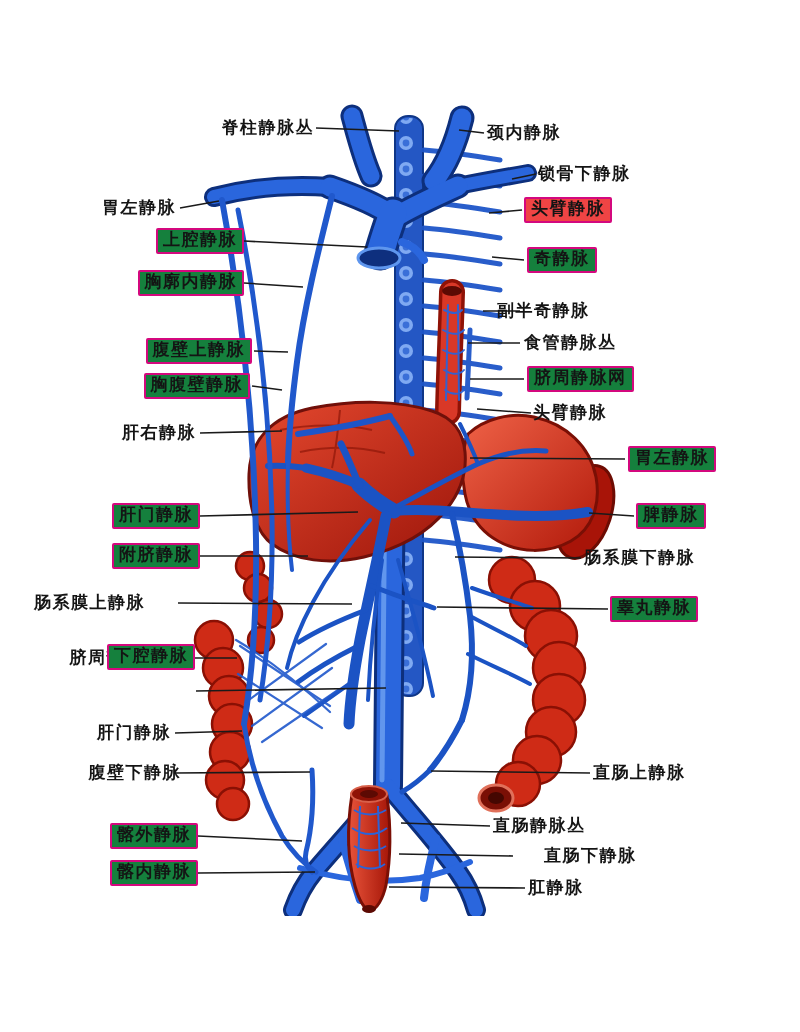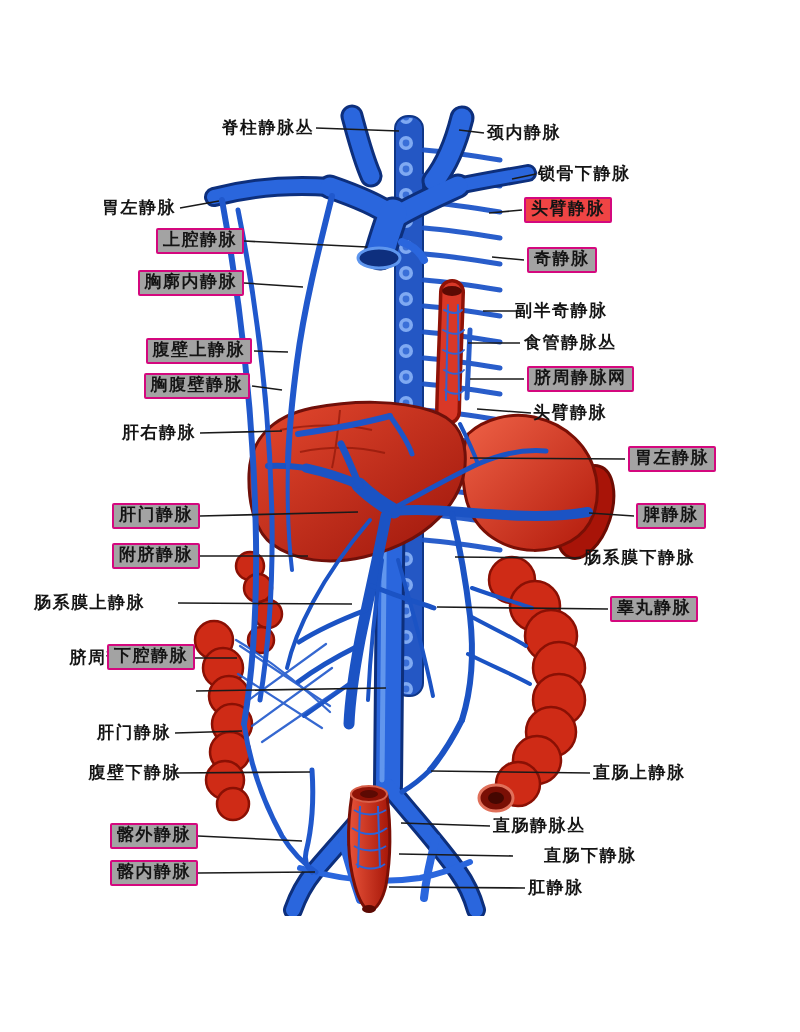--- a/index.html
+++ b/index.html
@@ -14,21 +14,21 @@
   .label{
     position:absolute;
     font:700 17px "Liberation Sans","DejaVu Sans",sans-serif;
     color:#141414;
     white-space:nowrap;
     letter-spacing:1.5px;
     line-height:1.1;
   }
   .label.boxed{
     border:2px solid #d4087e;
-    background:#a3a3a3;
+    background:#15803d;
     padding:1px 5px 2px 5px;
     border-radius:2px;
   }
   .label.hl{ background:#ef4444; }
 </style>
 </head>
 <body>
 
 <div class="stage">
 
@@ -268,21 +268,21 @@
   <div class="label boxed" style="right:605px;top:644px">下腔静脉</div>
   <div class="label plain" style="right:629px;top:724px">肝门静脉</div>
   <div class="label plain" style="right:619px;top:764px">腹壁下静脉</div>
   <div class="label boxed" style="right:602px;top:823px">髂外静脉</div>
   <div class="label boxed" style="right:602px;top:860px">髂内静脉</div>
 
   <div class="label plain" style="left:487px;top:124px">颈内静脉</div>
   <div class="label plain" style="left:538px;top:165px">锁骨下静脉</div>
   <div class="label boxed hl" style="left:524px;top:197px">头臂静脉</div>
   <div class="label boxed" style="left:527px;top:247px">奇静脉</div>
-  <div class="label plain" style="left:515px;top:302px">副半奇静脉</div>
+  <div class="label plain" style="left:497px;top:302px">副半奇静脉</div>
   <div class="label plain" style="left:524px;top:334px">食管静脉丛</div>
   <div class="label boxed" style="left:527px;top:366px">脐周静脉网</div>
   <div class="label plain" style="left:533px;top:404px">头臂静脉</div>
   <div class="label boxed" style="left:628px;top:446px">胃左静脉</div>
   <div class="label boxed" style="left:636px;top:503px">脾静脉</div>
   <div class="label plain" style="left:584px;top:549px">肠系膜下静脉</div>
   <div class="label boxed" style="left:610px;top:596px">睾丸静脉</div>
   <div class="label plain" style="left:593px;top:764px">直肠上静脉</div>
   <div class="label plain" style="left:493px;top:817px">直肠静脉丛</div>
   <div class="label plain" style="left:544px;top:847px">直肠下静脉</div>

